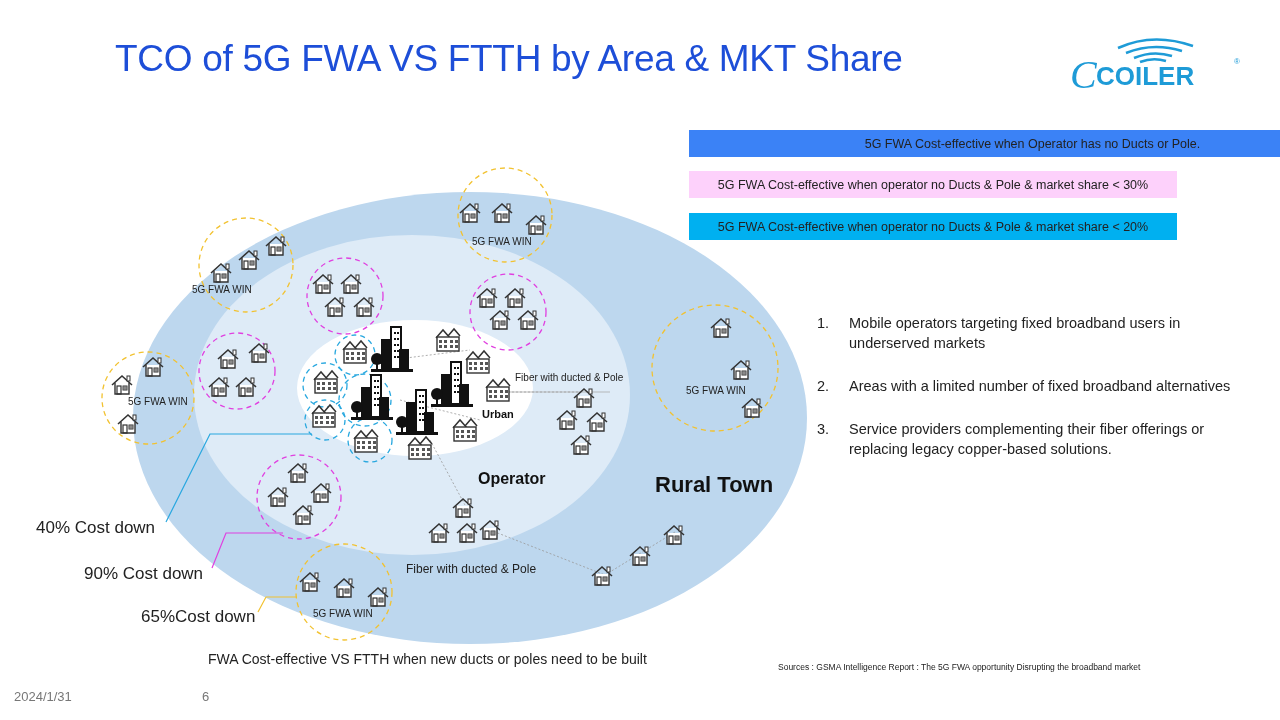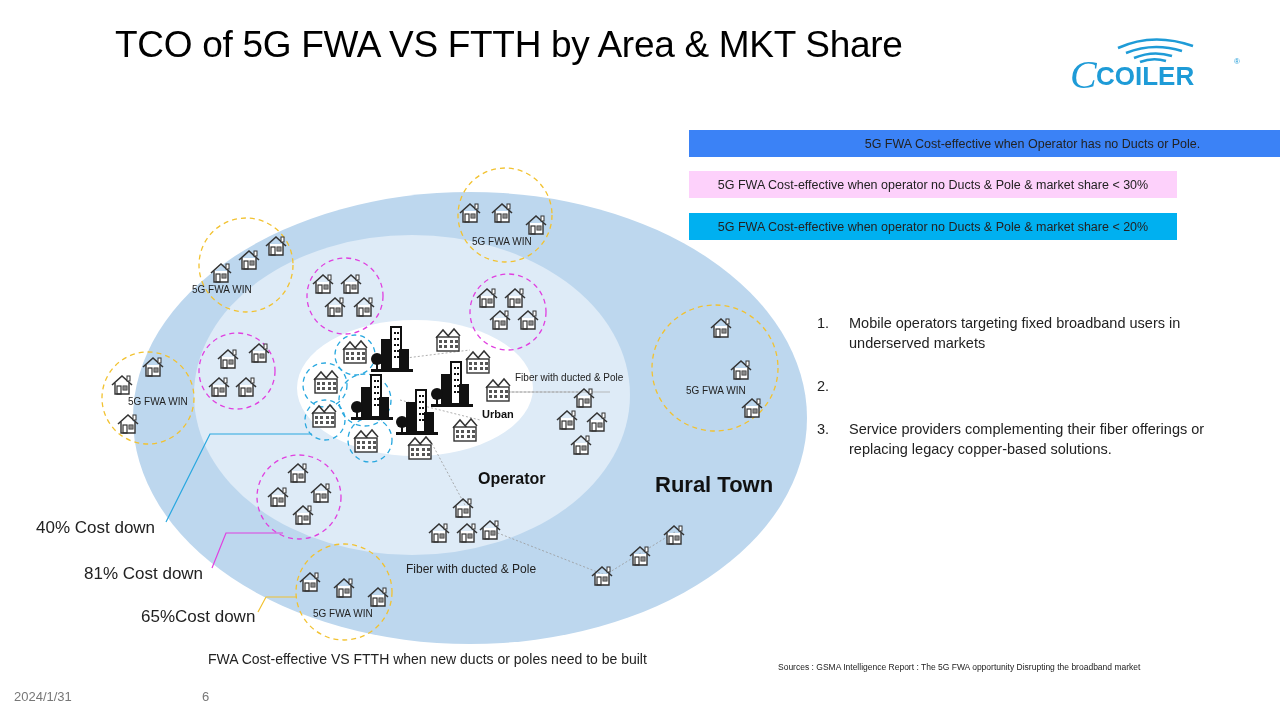--- a/index.html
+++ b/index.html
@@ -1,19 +1,19 @@
 <!DOCTYPE html>
 <html><head>
 <meta charset="utf-8">
 <style>
   html, body { margin:0; padding:0; }
   body { width:1280px; height:720px; position:relative; background:#ffffff; overflow:hidden;
          font-family:"Liberation Sans", "DejaVu Sans", sans-serif; color:#222; }
   .abs { position:absolute; }
-  .title { left:115px; top:24px; font-size:37px; color:#000000; white-space:nowrap; letter-spacing:-0.3px; }
+  .title { left:115px; top:38px; font-size:37px; color:#1d4ed8; white-space:nowrap; letter-spacing:-0.3px; }
   .logo { left:1068px; top:34px; width:175px; height:62px; }
   .legend-box { left:689px; width:488px; height:27px; font-size:12.5px; color:#222;
                 display:flex; align-items:center; justify-content:center; white-space:nowrap; }
   .legend-yellow { top:130px; width:687px; background:#3b82f6; }
   .legend-pink { top:171px; background:#FDD1FB; }
   .legend-cyan { top:213px; background:#00B0F0; }
   .info { left:817px; top:313px; width:440px; font-size:14.5px; line-height:20px; color:#222; }
   .info .intro { margin:0 0 23px 0; }
   .info .item { display:flex; margin-bottom:23px; }
   .info .num { width:32px; flex:none; }
@@ -200,30 +200,31 @@
 <div class="abs lbl" style="left:313px;top:608px;">5G FWA WIN</div>
 
 <div class="abs lbl" style="left:515px;top:372px;font-size:10px;">Fiber with ducted &amp; Pole</div>
 <div class="abs lbl" style="left:406px;top:562px;font-size:12px;">Fiber with ducted &amp; Pole</div>
 
 <div class="abs zone" style="left:482px;top:408px;font-size:11px;">Urban</div>
 <div class="abs zone" style="left:478px;top:470px;font-size:16px;">Operator</div>
 <div class="abs zone" style="left:619px;top:472px;font-size:22px;margin-left:36px;">Rural Town</div>
 
 <div class="abs cost" style="left:36px;top:518px;">40% Cost down</div>
-<div class="abs cost" style="left:84px;top:564px;">81% Cost down</div>
+<div class="abs cost" style="left:84px;top:564px;">90% Cost down</div>
 <div class="abs cost" style="left:141px;top:607px;">65%Cost down</div>
 
 <div class="abs info">
   <div class="item">
     <span class="num">1.</span>
     <span>Mobile operators targeting fixed broadband users in underserved markets</span>
   </div>
   <div class="item">
     <span class="num">2.</span>
+    <span>Areas with a limited number of fixed broadband alternatives</span>
   </div>
   <div class="item">
     <span class="num">3.</span>
     <span>Service providers complementing their fiber offerings or replacing legacy copper-based solutions.</span>
   </div>
 </div>
 
 <div class="abs caption">FWA Cost-effective VS FTTH  when new ducts or poles need to be built</div>
 <div class="abs source">Sources : GSMA Intelligence Report : The 5G FWA opportunity Disrupting the broadband market</div>
 <div class="abs footer" style="left:14px;">2024/1/31</div>

